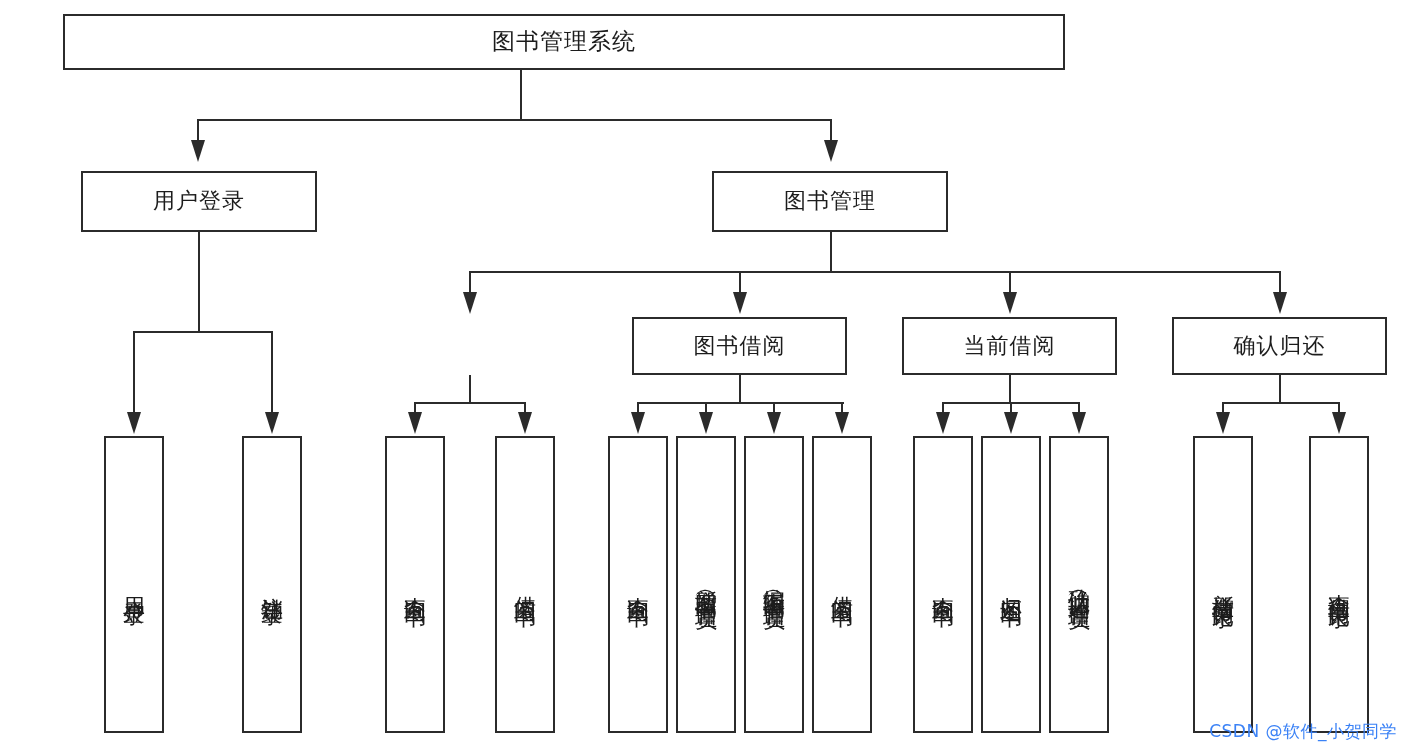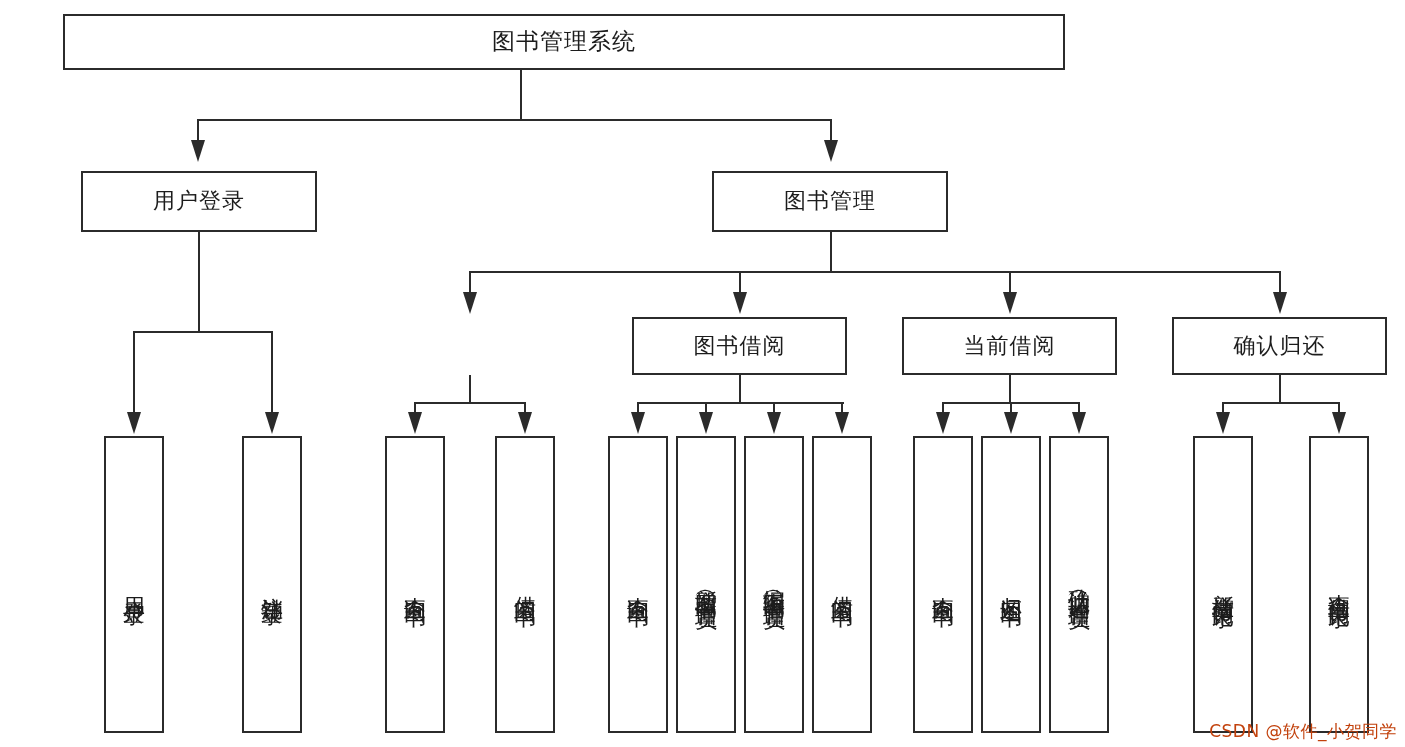--- a/index.html
+++ b/index.html
@@ -58,21 +58,21 @@
     border-left:7px solid transparent;
     border-right:7px solid transparent;
     border-top:22px solid #2b2b2b;
   }
   
   #watermark{
     position:absolute;
     right:8px;
     bottom:4px;
     font-size:17px;
-    color:#c2410c;
+    color:#3b82f6;
     white-space:nowrap;
     letter-spacing:0.5px;
   }
 </style>
 </head>
 <body>
 
 <div id="stage">
 
   <div class="node horiz root" style="left:20px;top:14px;width:1002px;height:56px;margin-left:43px;">

